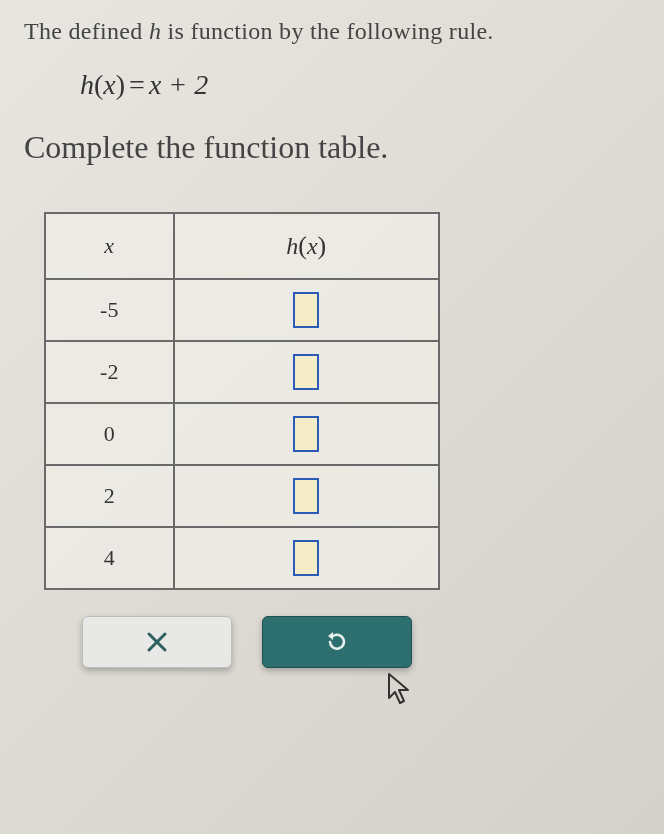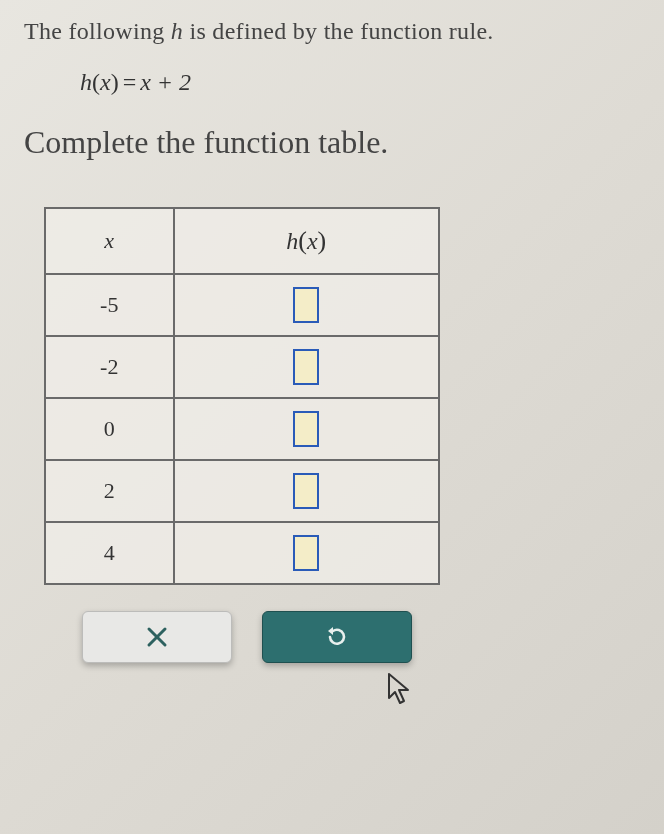--- a/index.html
+++ b/index.html
@@ -13,21 +13,21 @@
       position: relative;
     }
     .intro-text {
       font-size: 24px;
       color: #444;
       margin-bottom: 24px;
       letter-spacing: 0.3px;
     }
     .intro-text .fn-name { font-style: italic; }
     .equation {
-      font-size: 24px;
+      font-size: 28px;
       color: #333;
       margin-left: 56px;
       margin-bottom: 28px;
       font-style: italic;
     }
     .equation .paren { font-style: normal; }
     .equation .eq-sign { font-style: normal; margin: 0 4px; }
     .instruction {
       font-size: 32px;
       color: #444;
@@ -97,21 +97,21 @@
       background: #2d6f6f;
       border: 1px solid #1f5050;
       color: #e8f0ee;
     }
     .btn-reset svg { stroke: #e8f0ee; fill: none; }
   </style>
 </head>
 <body>
 
 <p class="intro-text">
-  <span>The following </span><span class="fn-name">h</span><span> is defined by the function rule.</span>
+  <span>The defined </span><span class="fn-name">h</span><span> is function by the following rule.</span>
 </p>
 
 <p class="equation">
   <span>h</span><span class="paren">(</span><span>x</span><span class="paren">)</span><span class="eq-sign">=</span><span>x + 2</span>
 </p>
 
 <p class="instruction">Complete the function table.</p>
 
 <div class="table-wrap">
   <table>

